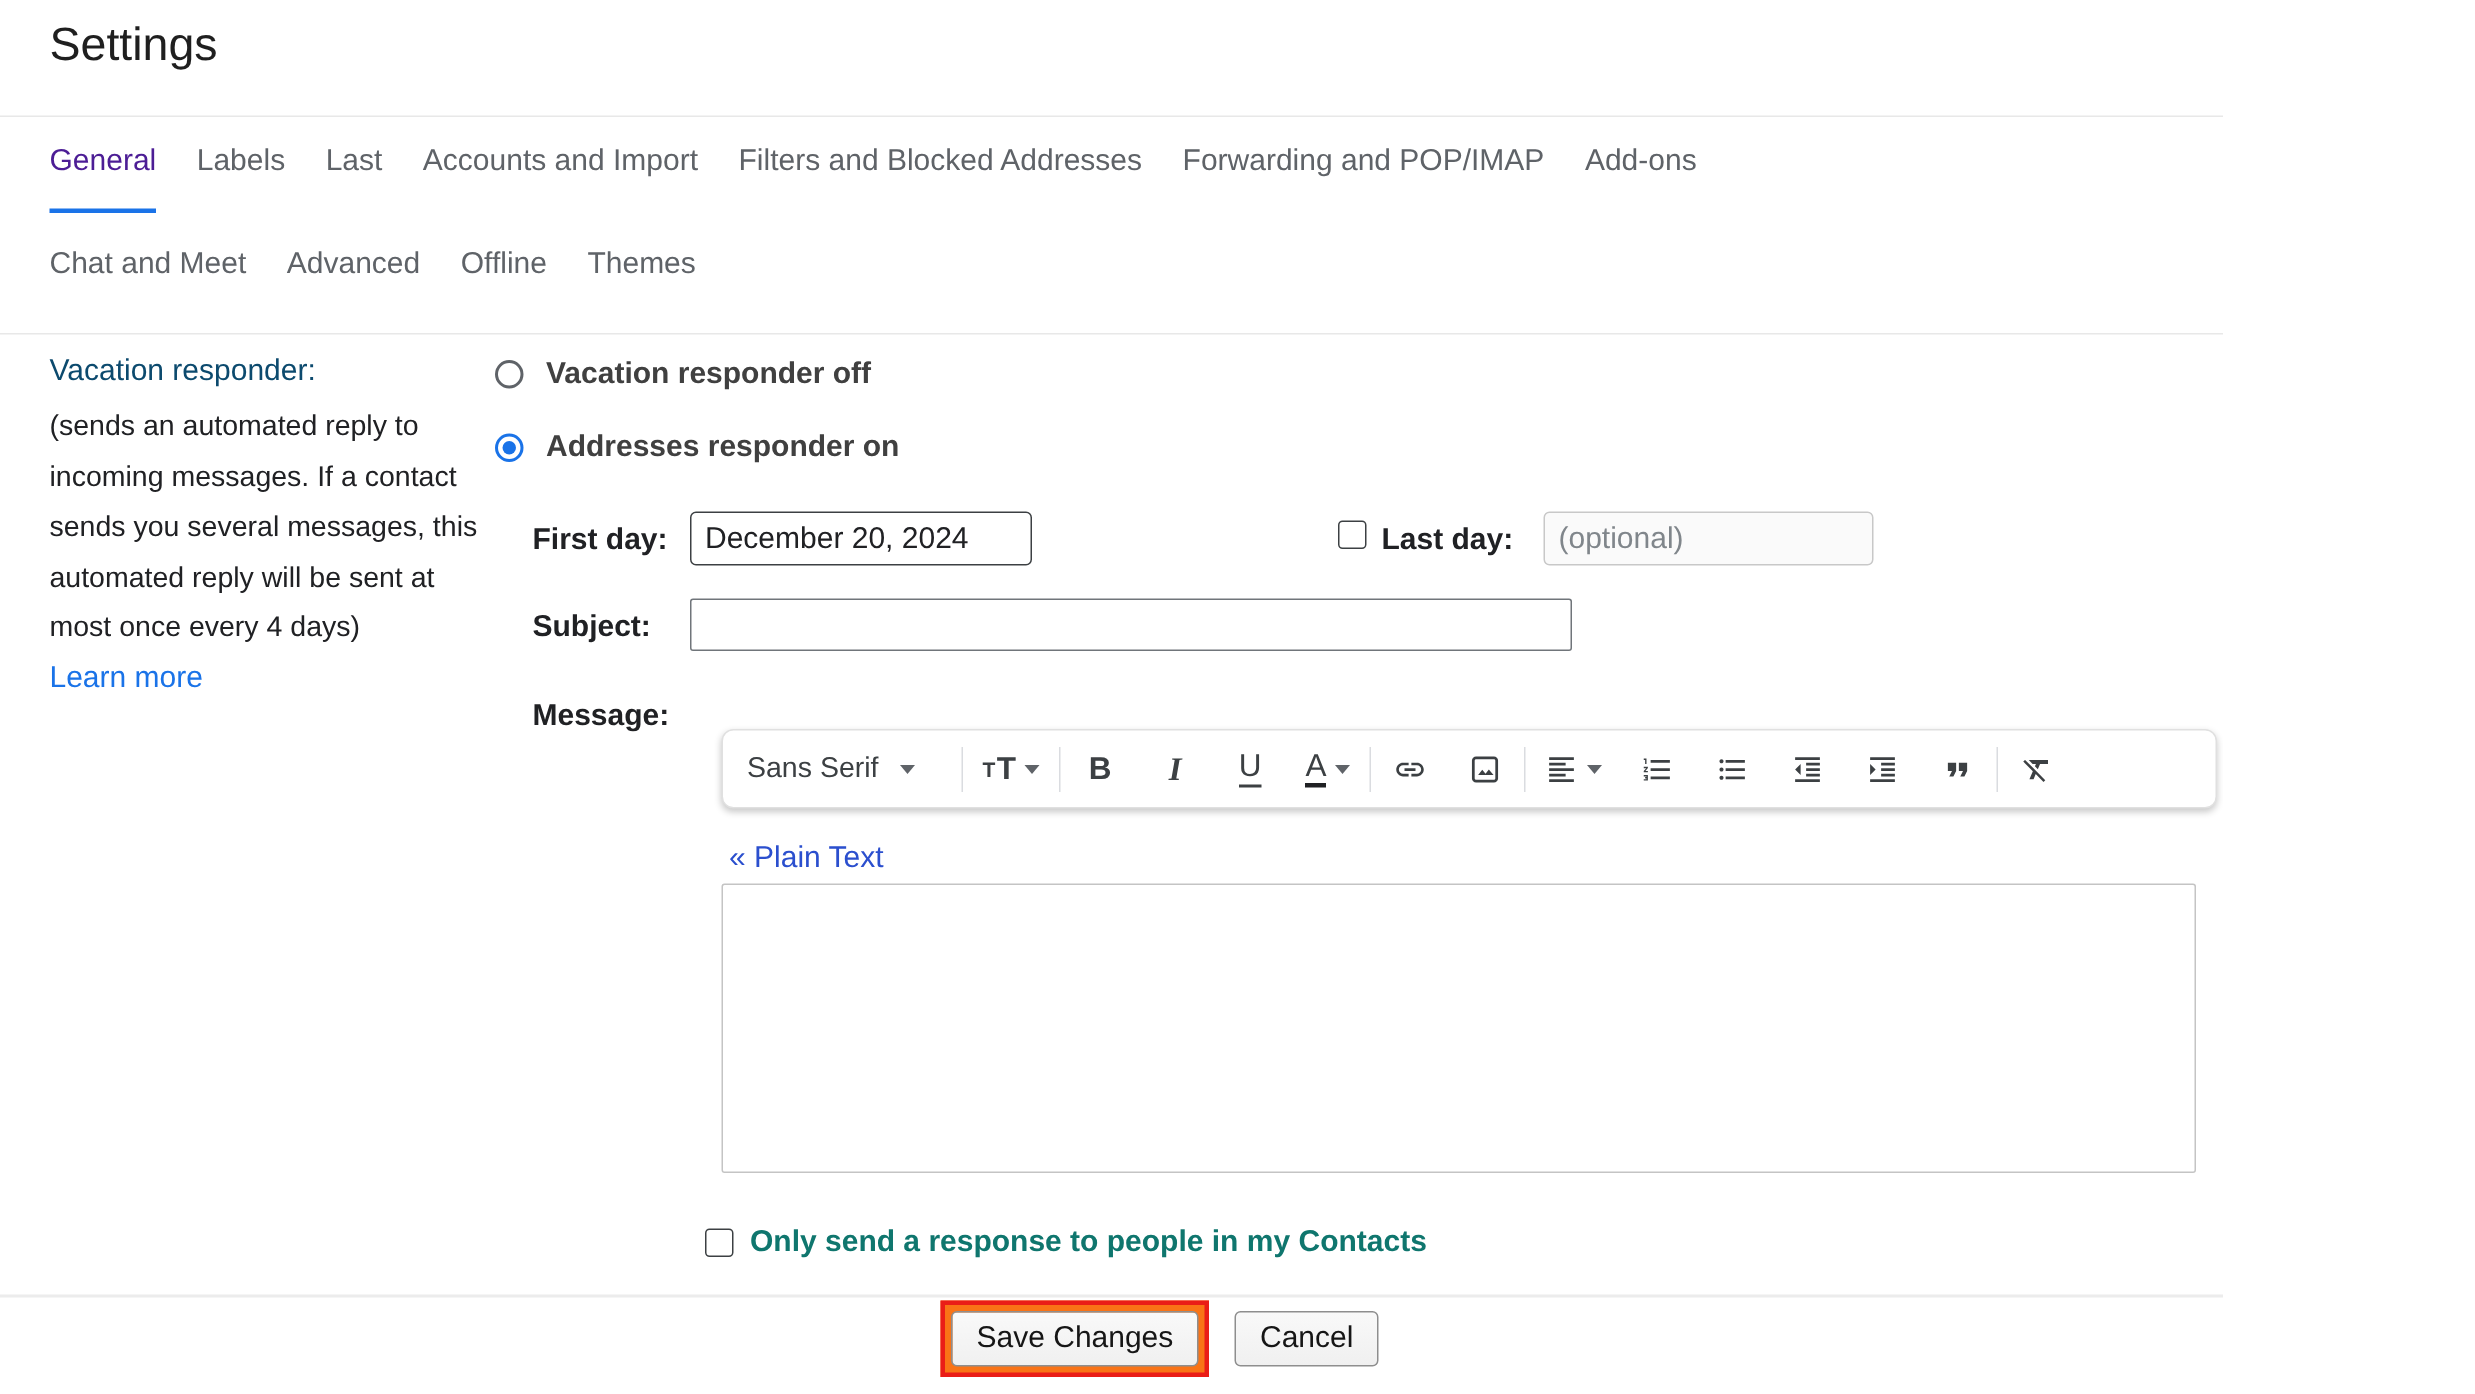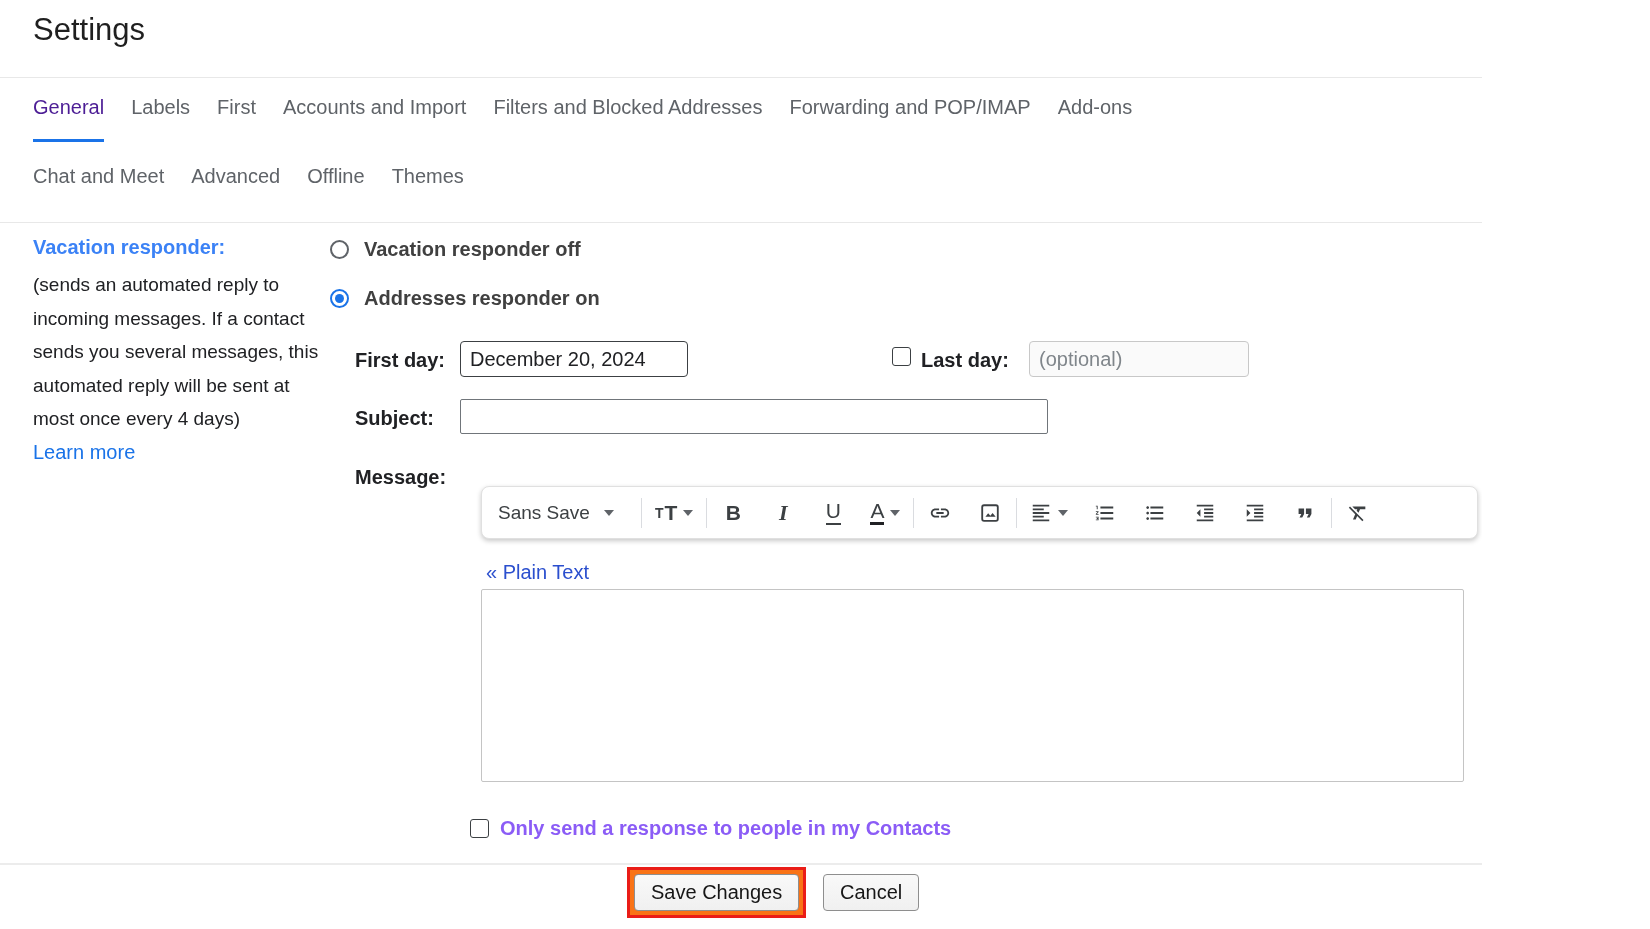--- a/index.html
+++ b/index.html
@@ -13,21 +13,21 @@
 
   .tabs-row { position:absolute; left:33px; display:flex; gap:27px; align-items:flex-start; }
   #tabs-row1 { top:96px; }
   #tabs-row2 { top:165px; }
   .tab { font-size:20px; color:#5f6368; cursor:pointer; white-space:nowrap; }
   #tabs-row1 .tab { padding-bottom:20px; }
   .tab.active { color:#4c1d95; border-bottom:3px solid #1a73e8; }
 
   
   #left-col { position:absolute; left:33px; top:236px; width:296px; }
-  .section-title { font-size:20px; font-weight:700; color:#3b82f6; margin-bottom:9px; }
+  .section-title { font-size:20px; font-weight:400; color:#0c4a6e; margin-bottom:9px; }
   .section-desc { font-size:19px; line-height:33.5px; color:#202124; }
   .learn-more { font-size:20px; line-height:33.5px; color:#1a73e8; cursor:pointer; display:inline-block; }
 
   
   .radio-row { position:absolute; display:flex; align-items:center; gap:15px; }
   #radio-off-row { left:330px; top:238px; }
   #radio-on-row  { left:330px; top:287px; }
   .radio { width:19px; height:19px; border:2px solid #5f6368; border-radius:50%; flex:none; cursor:pointer; }
   .radio.checked { border-color:#1a73e8; position:relative; }
   .radio.checked::after { content:''; position:absolute; left:3px; top:3px; right:3px; bottom:3px; background:#1a73e8; border-radius:50%; }
@@ -66,41 +66,41 @@
   .glyph-u { font-size:21px; border-bottom:2px solid #3c4043; line-height:1.05; }
   .glyph-a { font-size:21px; font-weight:400; border-bottom:3px solid #202124; line-height:1.05; }
   .gap6 { margin-left:6px; }
 
   #plain-text-link { position:absolute; left:486px; top:561px; font-size:20px; color:#2b4fce; cursor:pointer; }
 
   #message-body { position:absolute; left:481px; top:589px; width:983px; height:193px; border:1px solid #c4c4c4;
                   border-radius:2px; resize:none; font-family:"Liberation Sans", sans-serif; font-size:18px; padding:8px; outline:none; }
 
   #contacts-row { position:absolute; left:470px; top:817px; display:flex; align-items:center; gap:11px; }
-  #contacts-row .cb-label { font-size:20px; font-weight:700; color:#8b5cf6; }
+  #contacts-row .cb-label { font-size:20px; font-weight:700; color:#0f766e; }
 
   #bottom-divider { position:absolute; left:0; top:863px; width:1650px; height:2px; background:#ececec; }
 
   .btn { font-family:"Liberation Sans", sans-serif; font-size:20px; color:#161616; padding:6px 16px;
          background:linear-gradient(#f9f9f9,#f0f0f0); border:1px solid #8e8e8e; border-radius:4px; cursor:pointer; }
   #save-highlight { position:absolute; left:627px; top:867px; border:3px solid #ea1d17; padding:4px; background:#f97316; }
   #cancel-button { position:absolute; left:823px; top:874px; }
 </style>
 </head>
 <body>
 
 <div id="app">
 
   <div id="page-title">Settings</div>
   <div class="hdivider" style="top:77px"></div>
 
   <div id="tabs-row1" class="tabs-row">
     <div class="tab active">General</div>
     <div class="tab">Labels</div>
-    <div class="tab">First</div>
+    <div class="tab">Last</div>
     <div class="tab">Accounts and Import</div>
     <div class="tab">Filters and Blocked Addresses</div>
     <div class="tab">Forwarding and POP/IMAP</div>
     <div class="tab">Add-ons</div>
   </div>
   <div id="tabs-row2" class="tabs-row">
     <div class="tab">Chat and Meet</div>
     <div class="tab">Advanced</div>
     <div class="tab">Offline</div>
     <div class="tab">Themes</div>
@@ -129,21 +129,21 @@
   <div id="last-day-label" class="field-label">Last day:</div>
   <input type="text" id="last-day-input" placeholder="(optional)" style="">
 
   <div id="subject-label" class="field-label">Subject:</div>
   <input type="text" id="subject-input" value="" style="">
 
   <div id="message-label" class="field-label">Message:</div>
 
   <div id="toolbar">
     <button class="tb-btn" id="font-family-button">
-      <span>Sans Save</span>
+      <span>Sans Serif</span>
       <span class="caret"></span>
     </button>
     <span class="tb-sep"></span>
     <button class="tb-btn">
       <span class="tt-small">T</span>
       <span class="tt-big">T</span>
       <span class="caret gap6"></span>
     </button>
     <span class="tb-sep"></span>
     <div class="tb-group">

